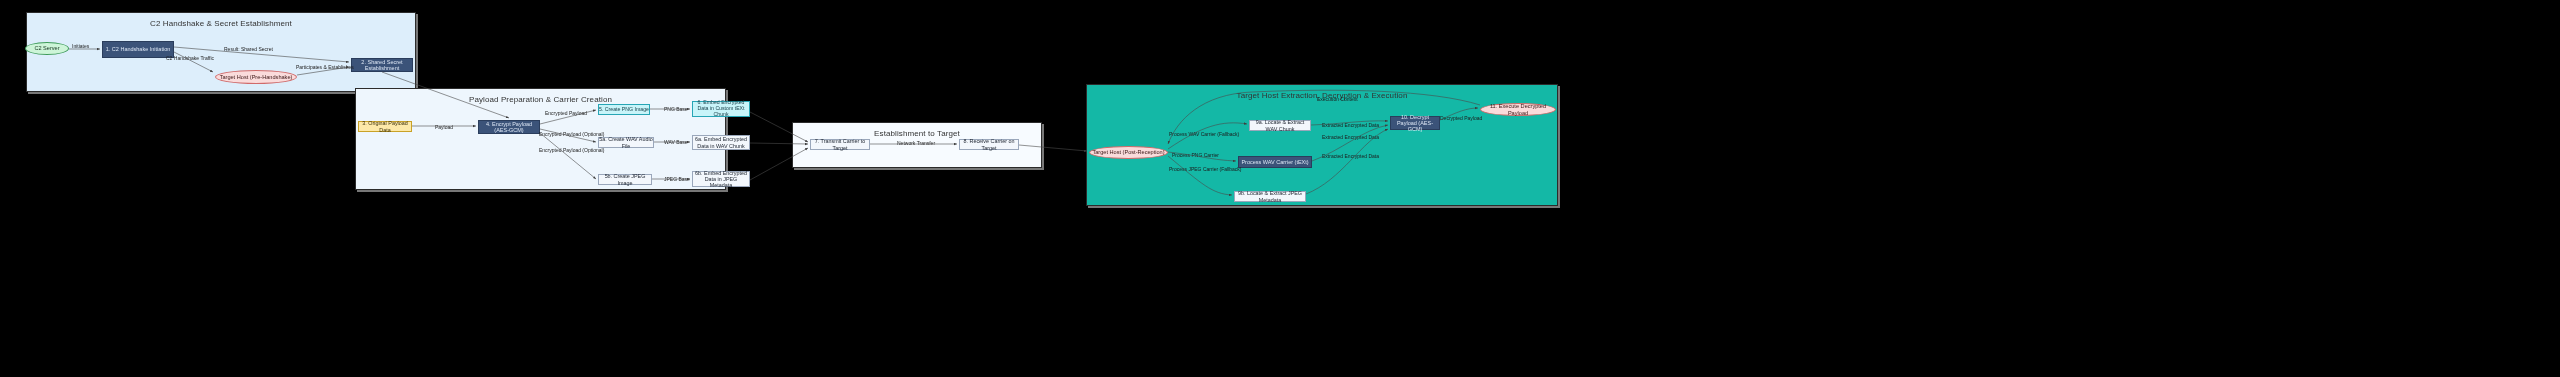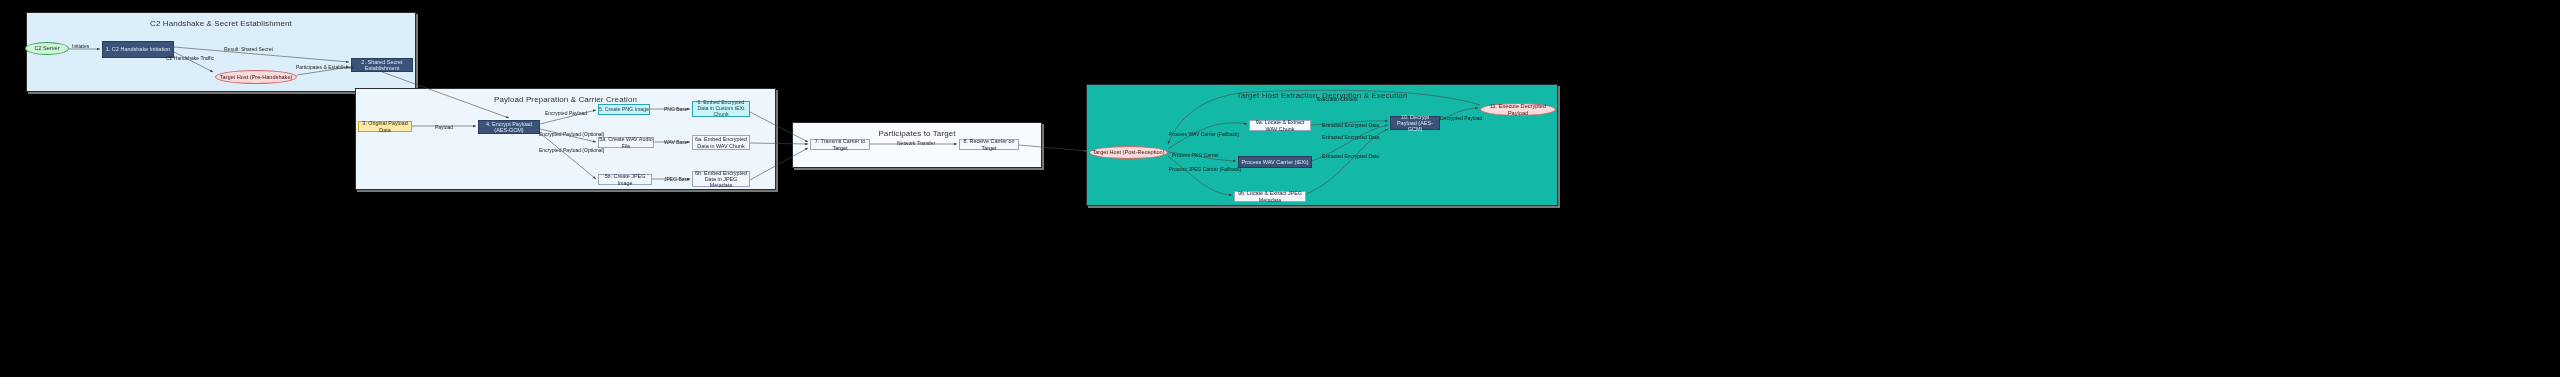--- a/index.html
+++ b/index.html
@@ -49,21 +49,21 @@
 
   <div class="node n-proc" style="left:339px;top:58px;width:62px;height:14px;">
     <span>2. Shared Secret Establishment</span>
   </div>
 
   <div class="elabel" style="left:60px;top:43px;">Initiates</div>
   <div class="elabel" style="left:154px;top:55px;">C2 Handshake Traffic</div>
   <div class="elabel" style="left:212px;top:46px;">Result: Shared Secret</div>
   <div class="elabel" style="left:284px;top:64px;">Participates &amp; Establishes</div>
 
-  <div class="subgraph" style="left:343px;top:88px;width:421px;height:102px;background:#eef6fd;">
+  <div class="subgraph" style="left:343px;top:88px;width:371px;height:102px;background:#eef6fd;">
     <div class="sg-title">Payload Preparation &amp; Carrier Creation</div>
   </div>
 
   <div class="node n-yellow" style="left:346px;top:121px;width:54px;height:11px;">
     <span>3. Original Payload Data</span>
   </div>
 
   <div class="node n-proc" style="left:466px;top:120px;width:62px;height:14px;">
     <span>4. Encrypt Payload (AES-GCM)</span>
   </div>
@@ -91,21 +91,21 @@
 
   <div class="elabel onwhite" style="left:423px;top:124px;">Payload</div>
   <div class="elabel onwhite" style="left:533px;top:110px;">Encrypted Payload</div>
   <div class="elabel onwhite" style="left:527px;top:131px;">Encrypted Payload (Optional)</div>
   <div class="elabel onwhite" style="left:527px;top:147px;">Encrypted Payload (Optional)</div>
   <div class="elabel onwhite" style="left:652px;top:106px;">PNG Base</div>
   <div class="elabel onwhite" style="left:652px;top:139px;">WAV Base</div>
   <div class="elabel onwhite" style="left:652px;top:176px;">JPEG Base</div>
 
   <div class="subgraph" style="left:780px;top:122px;width:250px;height:46px;background:#f7fbff;">
-    <div class="sg-title">Participates to Target</div>
+    <div class="sg-title">Establishment to Target</div>
   </div>
 
   <div class="node n-plain" style="left:798px;top:139px;width:60px;height:11px;">
     <span>7. Transmit Carrier to Target</span>
   </div>
   <div class="node n-plain" style="left:947px;top:139px;width:60px;height:11px;">
     <span>8. Receive Carrier on Target</span>
   </div>
   <div class="elabel onwhite" style="left:885px;top:140px;">Network Transfer</div>
 

